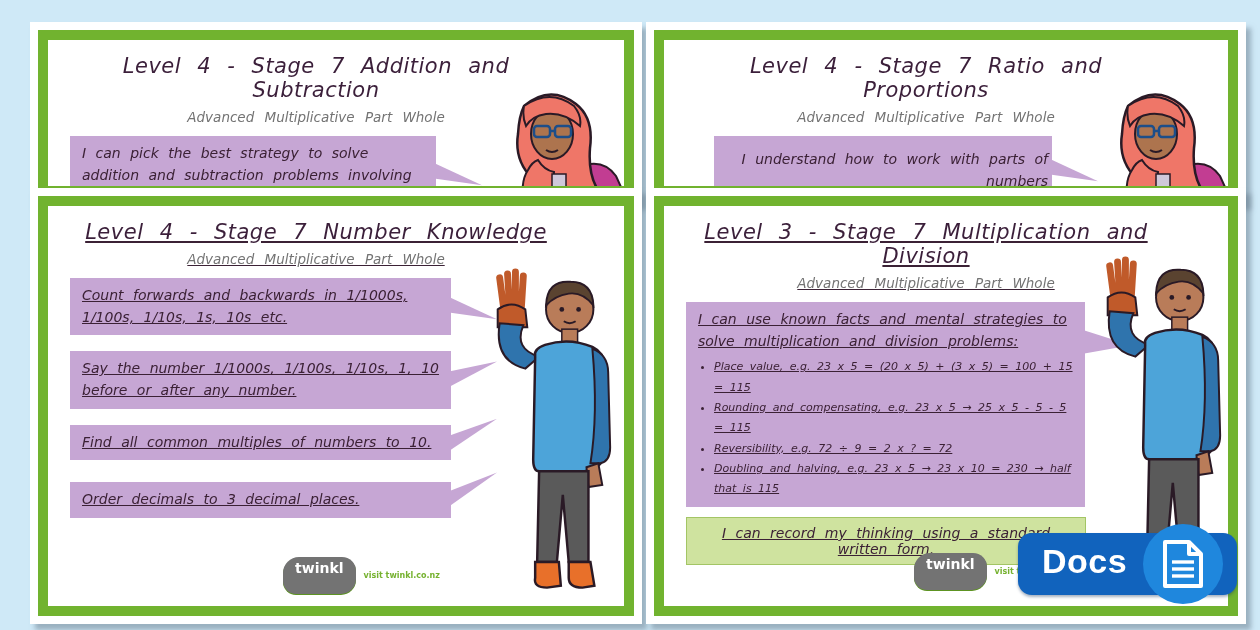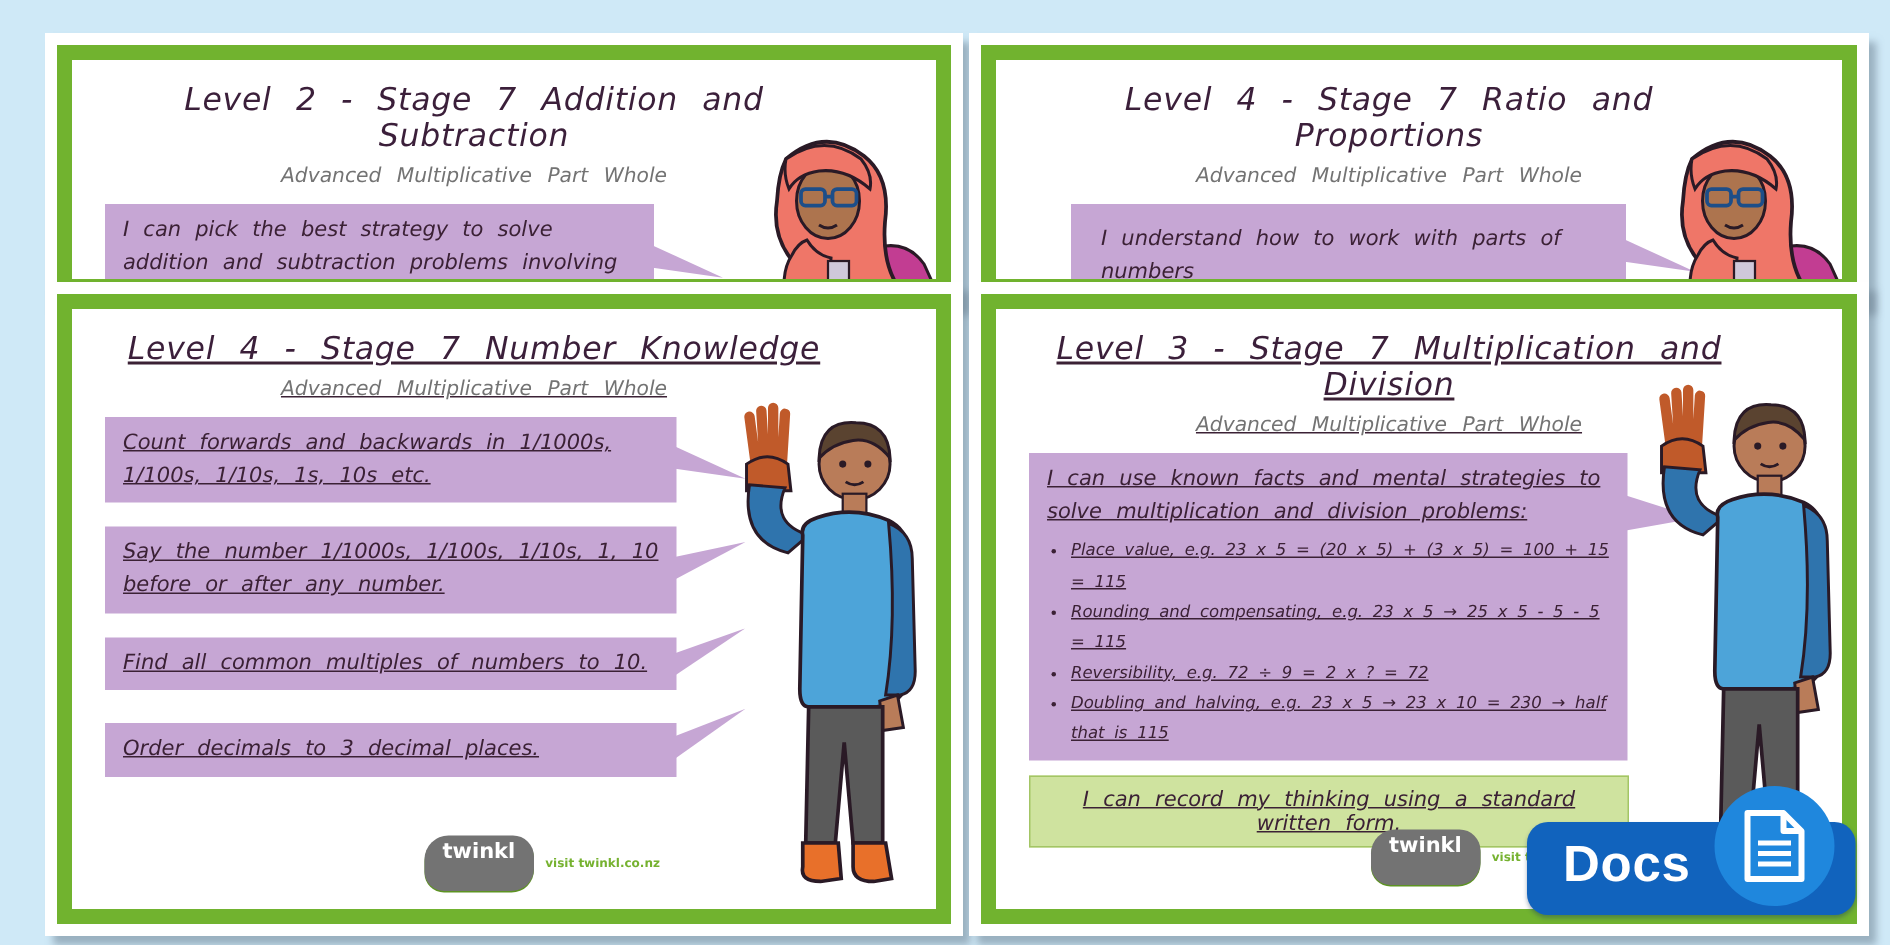--- a/index.html
+++ b/index.html
@@ -21,56 +21,56 @@
          word-spacing:9px;margin:8px 40px 0 0;color:#3b1f3a;}
   .subtitle{text-align:center;font-style:italic;font-size:13.5px;word-spacing:6px;
             margin:7px 40px 0 0;color:#737373;}
   
   .bubble{position:relative;background:#c6a6d4;padding:7px 12px;margin:11px 0 0 0;
           font-style:italic;font-size:14px;line-height:1.55;word-spacing:5px;}
   .tail{position:absolute;right:-46px;top:8px;width:48px;height:34px;background:#c6a6d4;
         clip-path:polygon(0 15%,100% 80%,0 60%);}
   .narrow{width:calc(100% - 190px);}
   .narrow2{width:calc(100% - 175px);}
-  .centered{text-align:left;padding:13px 20px;}
+  .centered{text-align:right;padding:13px 4px;}
   .bullets{list-style:disc;margin:5px 0 0 16px;padding:0;}
   .bullets li{font-size:11px;line-height:1.85;word-spacing:3px;}
   
   .banner{background:#cfe39f;border:1px solid #a3c565;text-align:center;font-style:italic;
           font-size:14px;padding:7px 8px;margin:10px 0 0 0;width:calc(100% - 120px);
           box-sizing:border-box;word-spacing:5px;}
   
   .char{position:absolute;}
   .char.woman{right:-6px;top:50px;width:136px;}
   .char.boy-bl{right:2px;top:60px;width:148px;}
   .char.boy-br{right:-4px;top:48px;width:148px;}
   
   .logo-row{position:absolute;bottom:12px;left:235px;display:flex;align-items:center;gap:8px;}
   .twinkl-blob{background:#737373;color:#fff;font-weight:bold;font-size:14px;
                padding:3px 12px 18px 12px;border-radius:16px 14px 15px 13px;
                box-shadow:0 1px 0 #5d9322;}
   .tagline{color:#76b230;font-size:8px;font-weight:bold;}
   
-  .docs-btn{position:absolute;left:1018px;top:548px;width:219px;height:62px;
+  .docs-btn{position:absolute;left:1018px;top:533px;width:219px;height:62px;
             background:#1163bd;border-radius:14px;z-index:20;cursor:pointer;
             box-shadow:0 2px 3px rgba(30,60,100,.4);}
   .docs-label{position:absolute;left:24px;top:9px;color:#ffffff;font-size:34px;
               font-weight:bold;font-family:"Liberation Sans",sans-serif;letter-spacing:.5px;}
   .docs-circle{position:absolute;left:1143px;top:524px;width:80px;height:80px;
                border-radius:50%;background:#1f87dd;z-index:21;cursor:pointer;
                display:flex;align-items:center;justify-content:center;}
 </style>
 </head>
 <body>
 
 <div class="canvas">
 
   <div class="card top tl">
     <div class="frame">
-      <div class="title">Level 2 - Stage 7 Addition and Subtraction</div>
+      <div class="title">Level 4 - Stage 7 Addition and Subtraction</div>
       <div class="subtitle">Advanced Multiplicative Part Whole</div>
       <div class="bubble narrow">
         <span>I can pick the best strategy to solve addition and subtraction problems involving decimals, integers and fractions.</span>
         <span class="tail" style="top:22px"></span>
       </div>
 
       <svg class="char woman" viewBox="0 0 136 115">
         <path d="M78 108 L132 108 L122 86 Q112 72 96 74 L84 82 Z" fill="#c23d92" stroke="#2a1a26" stroke-width="2"></path>
         <path d="M30 16 Q56 -6 82 14 Q100 28 96 58 Q94 84 104 100 L70 112 Q44 110 38 88 Q20 70 24 44 Q25 26 30 16 Z" fill="#ef7668" stroke="#2a1a26" stroke-width="2.5"></path>
         <ellipse cx="58" cy="44" rx="21" ry="25" fill="#ad744e" stroke="#2a1a26" stroke-width="2"></ellipse>

